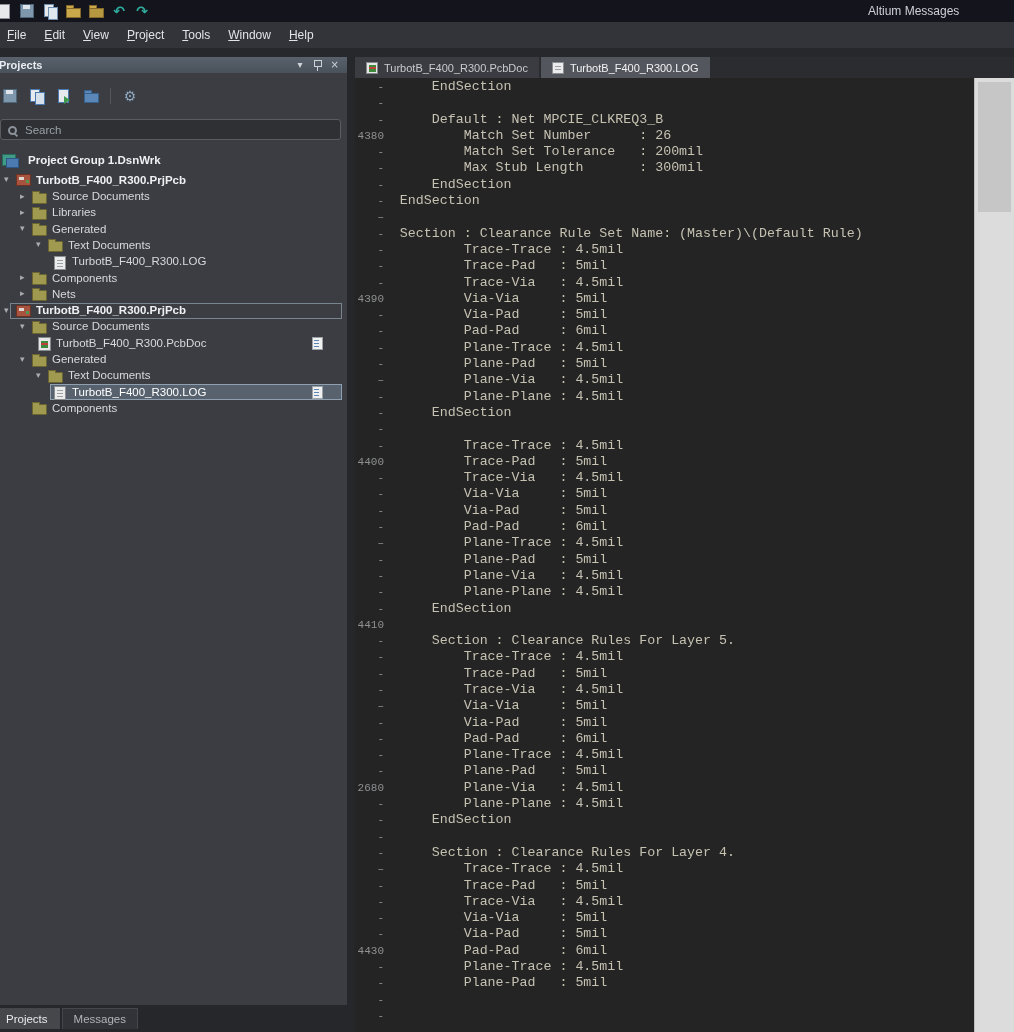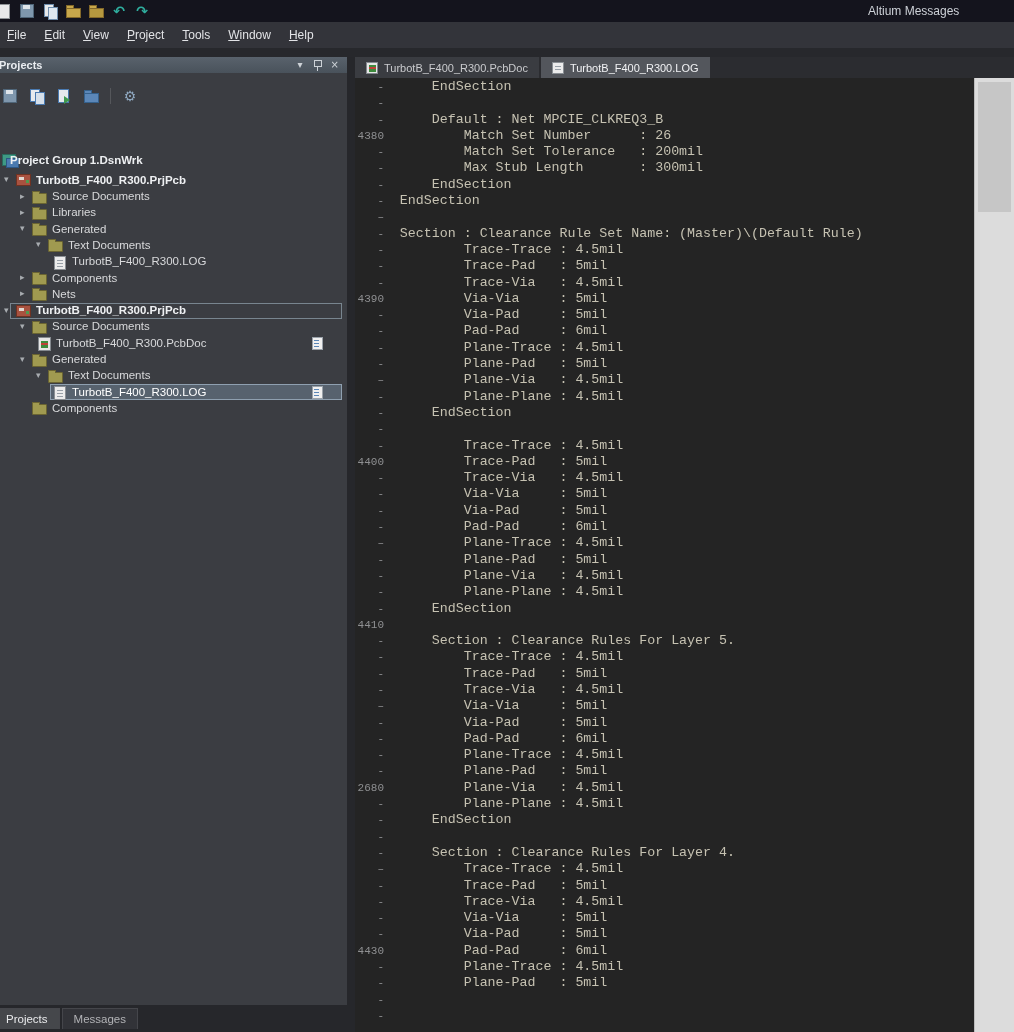--- a/index.html
+++ b/index.html
@@ -193,25 +193,29 @@
 
       <div class="panel-toolbar" id="panel-toolbar">
           <span class="pti save-icon"></span>
           <span class="pti copy-docs-icon"></span>
           <span class="pti doc-sync-icon"></span>
           <span class="pti folder-docs-icon"></span>
           <span class="pt-sep"></span>
           <span class="pti gear-icon glyph">⚙</span>
         </div>
 
+      <div class="search">
+        <span class="mag"></span>
+        <input type="text" placeholder="Search" style="">
+      </div>
 
       <div class="tree" id="tree">
           <div class="tree-row gap">
             <span class="ti ti-workspace" style="left: 8px;"></span>
-            <span class="t-label bold" style="left: 16px;">Project Group 1.DsnWrk</span>
+            <span class="t-label bold" style="left: 34px;">Project Group 1.DsnWrk</span>
           </div>
           <div class="tree-row">
             <span class="arrow" style="left: 10px;">▾</span>
             <span class="ti ti-project" style="left: 22px;"></span>
             <span class="t-label bold" style="left: 42px;">TurbotB_F400_R300.PrjPcb</span>
           </div>
           <div class="tree-row">
             <span class="arrow" style="left: 26px;">▸</span>
             <span class="ti ti-folder" style="left: 38px;"></span>
             <span class="t-label" style="left: 58px;">Source Documents</span>

